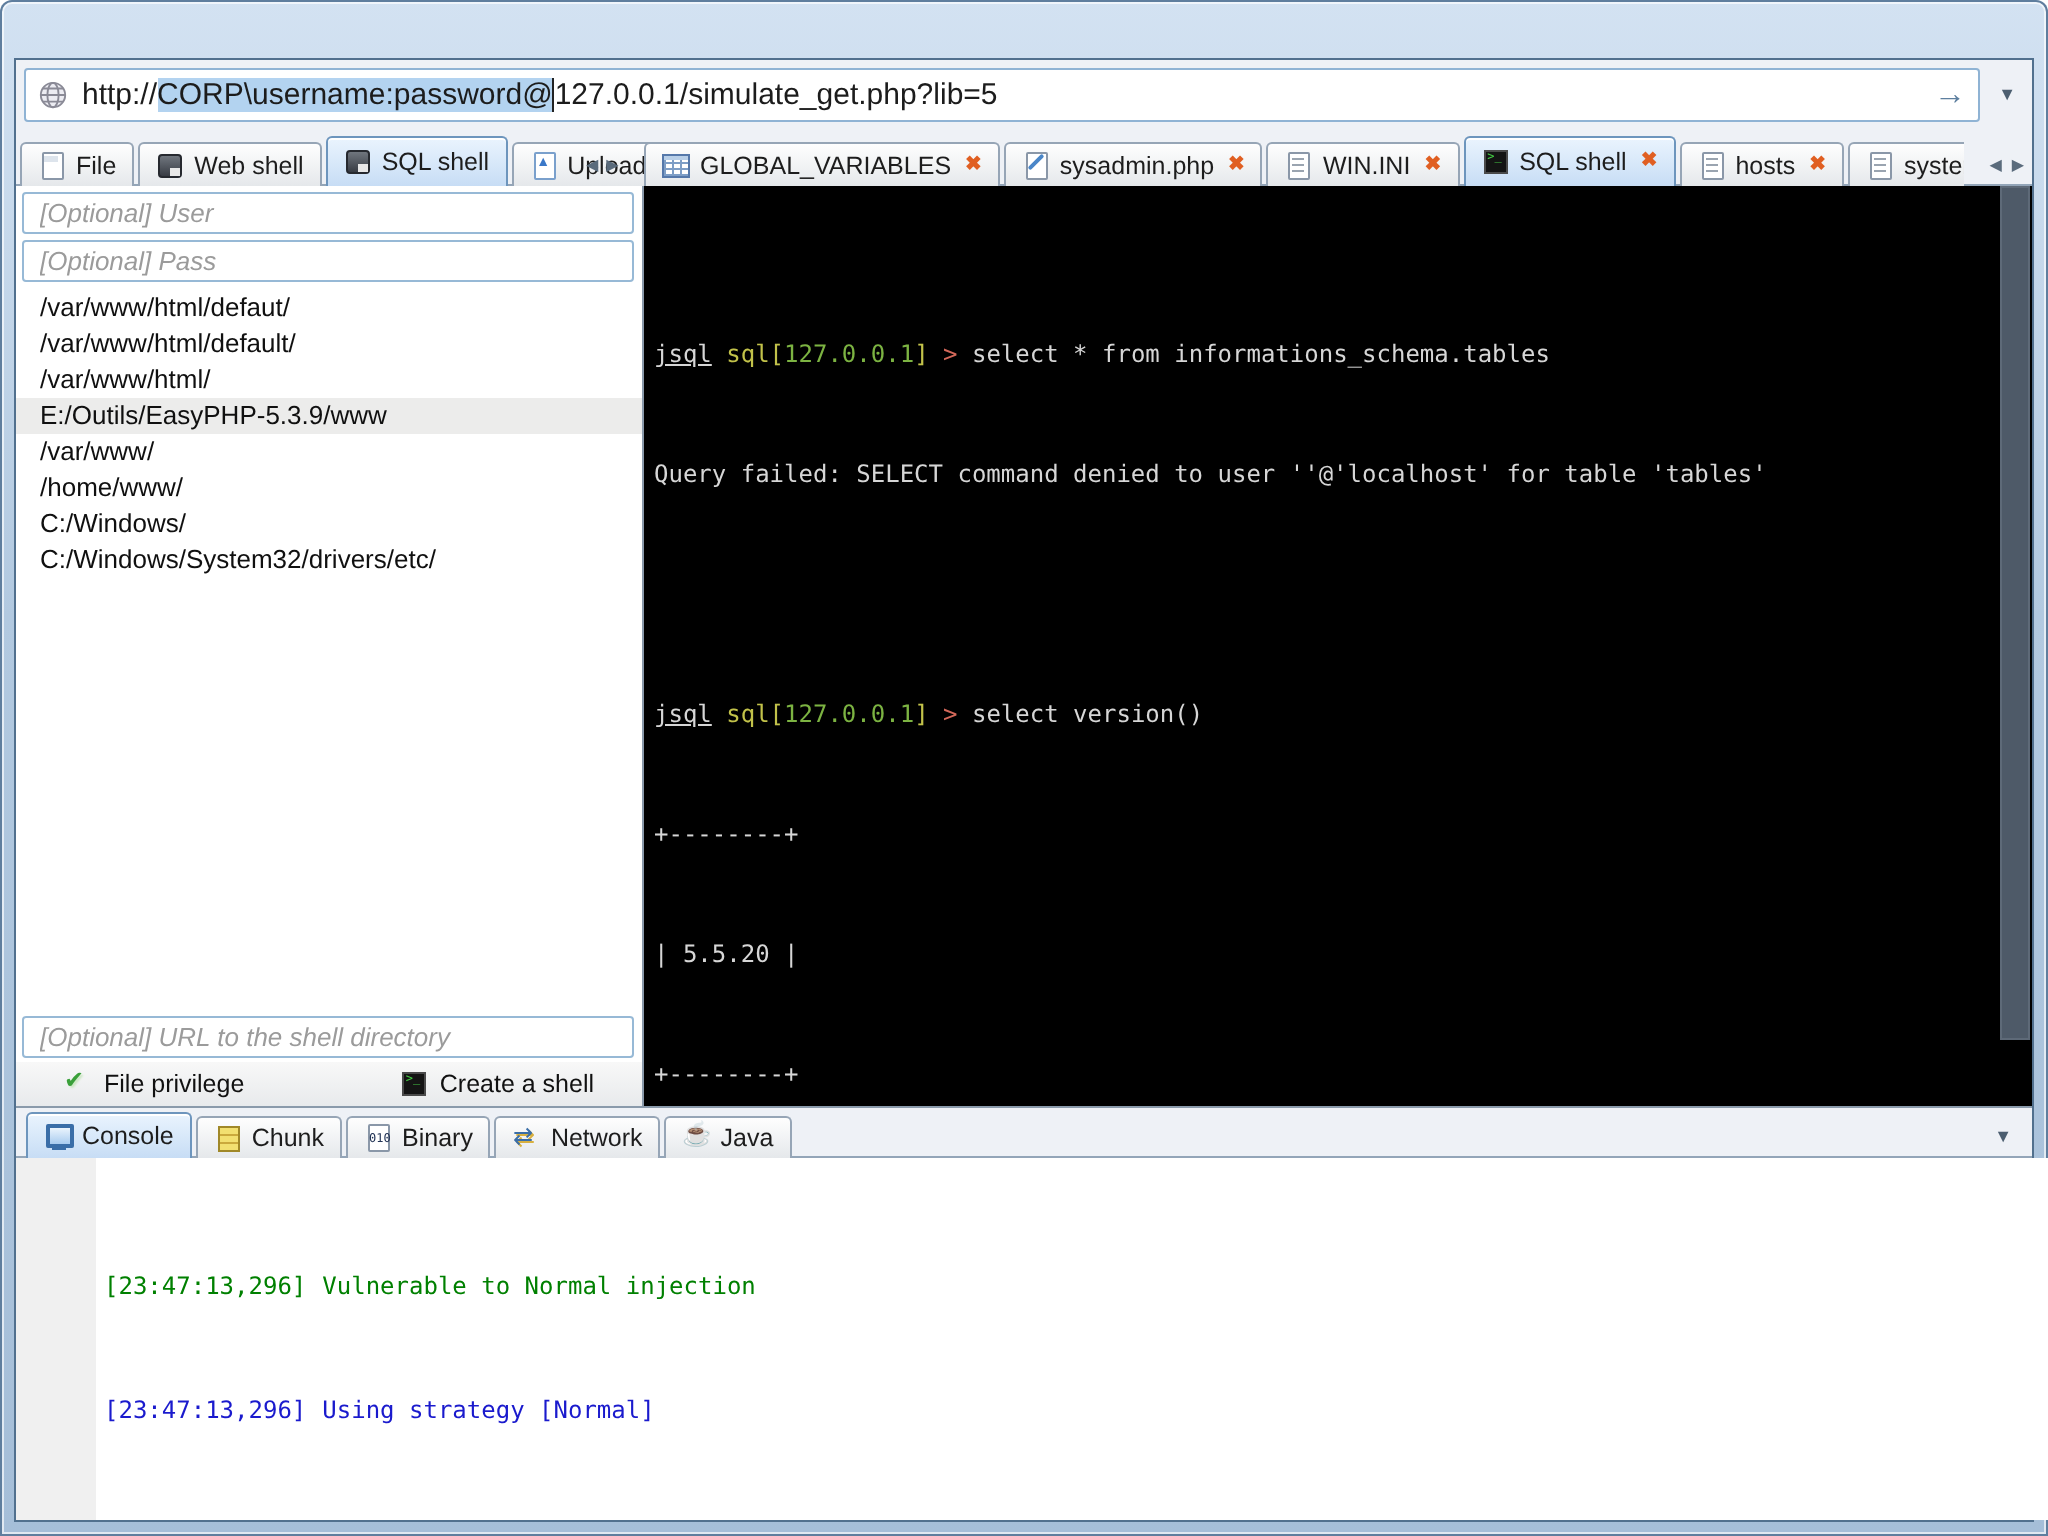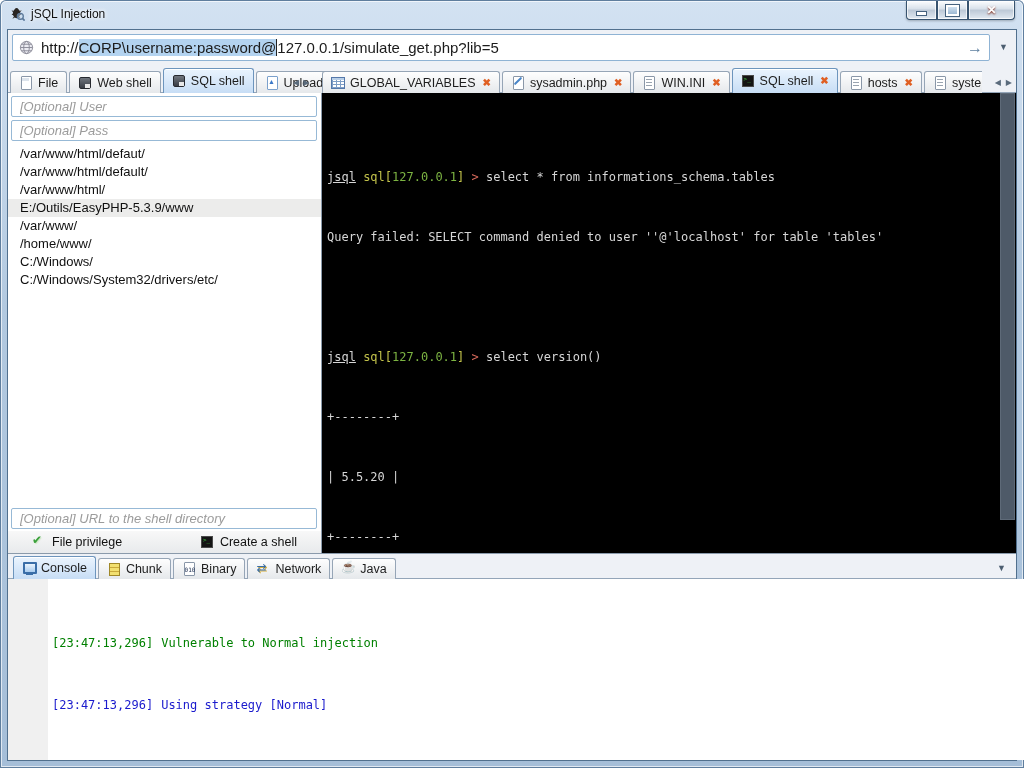--- a/index.html
+++ b/index.html
@@ -104,43 +104,20 @@
   .icon-binary::after{content:"010";position:absolute;left:2.5px;top:4px;font-size:6px;color:#223355;font-family:"DejaVu Sans Mono",monospace;}
   .icon-network::before{content:"⇄";position:absolute;left:0;top:-1px;font-size:12px;color:#3a6ea8;text-shadow:1px 1px 0 #d8b040;}
   .icon-java::before{content:"☕";position:absolute;left:0;top:-2px;font-size:12px;color:#7a4a28;}
   .icon-check::before{content:"✔";position:absolute;left:0;top:-2px;font-size:12px;color:#3aa03a;text-shadow:1px 1px 1px #cde8c4;}
 </style>
 </head>
 <body>
 
 <div class="window">
 
-  <div class="titlebar">
-    <div class="apptitle">
-      <svg width="15" height="15" viewBox="0 0 16 16">
-        <ellipse cx="7" cy="8" rx="4" ry="5" fill="#2a2522"></ellipse>
-        <circle cx="7" cy="4" r="2" fill="#2a2522"></circle>
-        <path d="M2 5l3 2M2 9h3M3 13l3-2M12 5l-3 2M12 9H9M11 13l-3-2" stroke="#2a2522" stroke-width="1" fill="none"></path>
-        <circle cx="11" cy="11" r="3.2" fill="rgba(200,220,240,.5)" stroke="#5a789a" stroke-width="1.4"></circle>
-        <path d="M13.3 13.3L15.6 15.6" stroke="#5a789a" stroke-width="1.8"></path>
-      </svg>
-      <span>jSQL Injection</span>
-    </div>
-    <div class="winbtns">
-      <div class="winbtn min">
-          <div class="glyph-min"></div>
-        </div>
-      <div class="winbtn">
-          <div class="glyph-max"></div>
-        </div>
-      <div class="winbtn close">
-          <span class="glyph-close">✕</span>
-        </div>
-    </div>
-  </div>
 
   <div class="inner">
 
     <div class="url-row">
       <div class="url-field">
         <svg width="15" height="15" viewBox="0 0 16 16">
           <circle cx="8" cy="8" r="6.5" fill="#ececf2" stroke="#8a8a96" stroke-width="1"></circle>
           <ellipse cx="8" cy="8" rx="3" ry="6.5" fill="none" stroke="#8a8a96" stroke-width="1"></ellipse>
           <path d="M1.5 8h13M2.6 4.5h10.8M2.6 11.5h10.8" stroke="#8a8a96" stroke-width="1" fill="none"></path>
         </svg>

